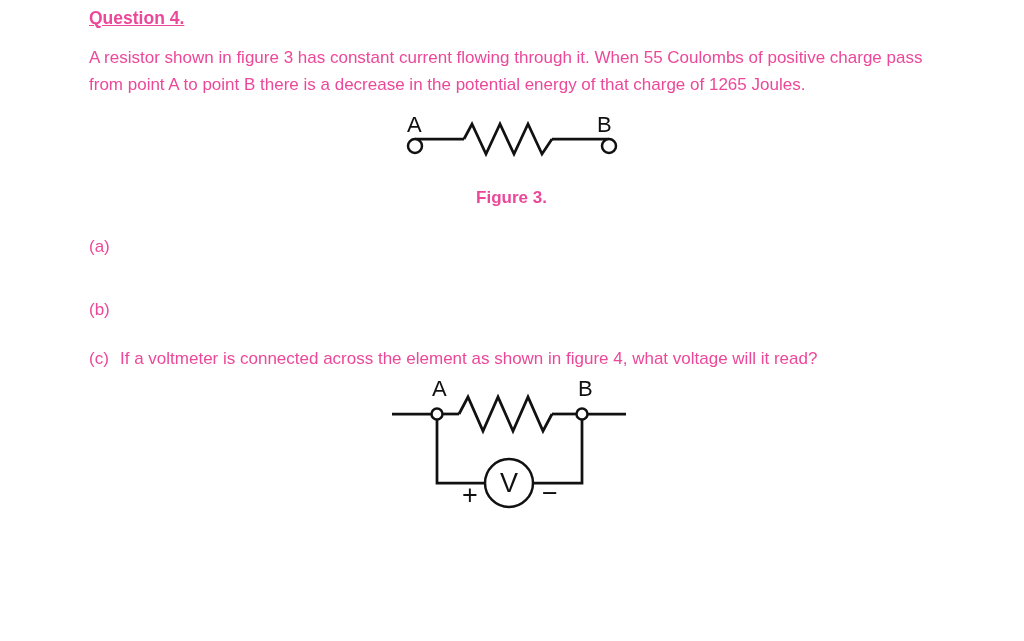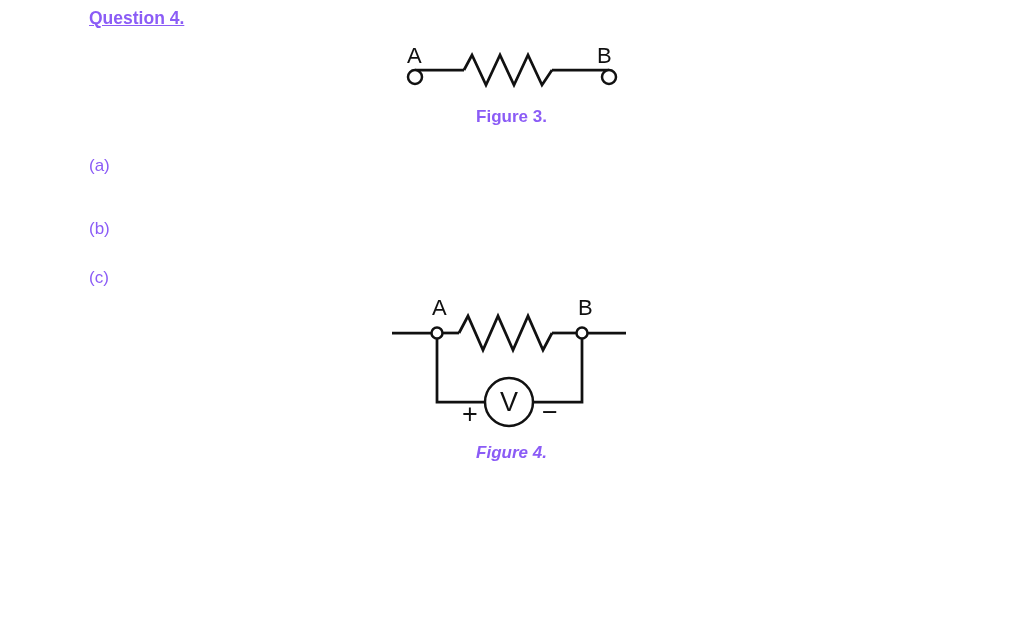--- a/index.html
+++ b/index.html
@@ -6,21 +6,21 @@
     margin: 0;
     padding: 0;
     background: #ffffff;
   }
   .page {
     position: relative;
     width: 1024px;
     height: 519px;
     box-sizing: border-box;
     background: #ffffff;
-    color: #8b5cf6;
+    color: #ec4899;
     font-family: "Liberation Sans", sans-serif;
     padding: 8px 90px 0 89px;
     overflow: hidden;
   }
   .heading {
     font-size: 17.5px;
     font-weight: bold;
     text-decoration: underline;
     margin: 0;
   }
@@ -35,21 +35,21 @@
     flex-direction: column;
     align-items: center;
   }
   .fig3 { margin-top: 18px; }
   .fig4 { margin-top: 8px; }
   .fig-caption {
     font-size: 17px;
     font-weight: bold;
     text-align: center;
   }
-  .fig3 .fig-caption { }
+  .fig3 .fig-caption { margin-top: 12px; }
   .fig4 .fig-caption { margin-top: 4px; font-style: italic; }
   .question {
     display: flex;
     font-size: 17px;
     line-height: 27px;
   }
   .q-label { flex: 0 0 31px; width: 31px; }
   .q-text  { max-width: 752px; }
   .qa { margin-top: 25px; }
   .qb { margin-top: 36px; }
@@ -71,20 +71,21 @@
     fill: #ffffff;
   }
 </style>
 </head>
 <body>
 
 <div class="page">
 
   <div class="heading">Question 4.</div>
 
+  <p class="intro">A resistor shown in figure 3 has constant current flowing through it. When 55 Coulombs of positive charge pass from point A to point B there is a decrease in the potential energy of that charge of 1265 Joules.</p>
 
   <div class="figure fig3">
     <svg width="220" height="60" viewBox="0 0 220 60">
       <text x="5" y="16" font-size="22">A</text>
       <text x="195" y="16" font-size="22">B</text>
 
       <path class="wire" d="M 13 23 H 62"></path>
       <path class="wire" d="M 62 23 L 70 8 L 84 38 L 98 8 L 112 38 L 126 8 L 140 38 L 150 23"></path>
       <path class="wire" d="M 150 23 H 207"></path>
 
@@ -97,20 +98,21 @@
   <div class="question qa">
     <span class="q-label">(a)</span>
   </div>
 
   <div class="question qb">
     <span class="q-label">(b)</span>
   </div>
 
   <div class="question qc">
     <span class="q-label">(c)</span>
+    <span class="q-text">If a voltmeter is connected across the element as shown in figure 4, what voltage will it read?</span>
   </div>
 
   <div class="figure fig4">
     <svg width="240" height="140" viewBox="0 0 240 140">
       <text x="40" y="16" font-size="22">A</text>
       <text x="186" y="16" font-size="22">B</text>
 
       <path class="wire" d="M 0 34 H 39.5"></path>
       <path class="wire" d="M 50.5 34 H 67"></path>
       <path class="wire" d="M 67 34 L 76 17 L 91 51 L 106 17 L 121 51 L 136 17 L 151 51 L 160 34"></path>

